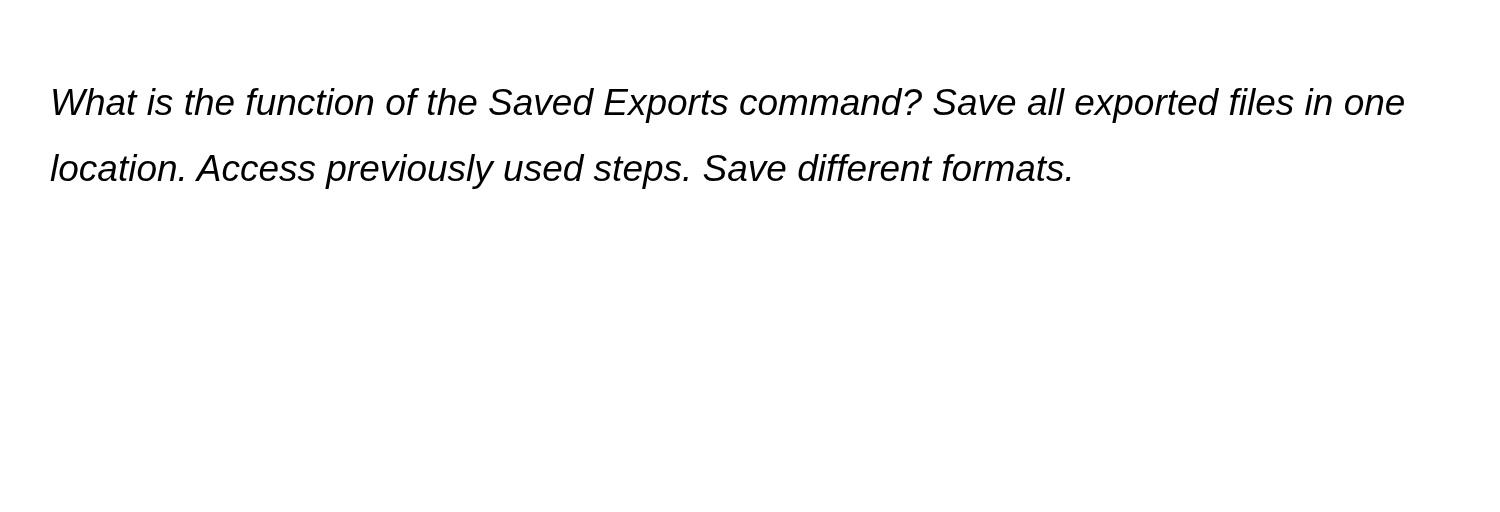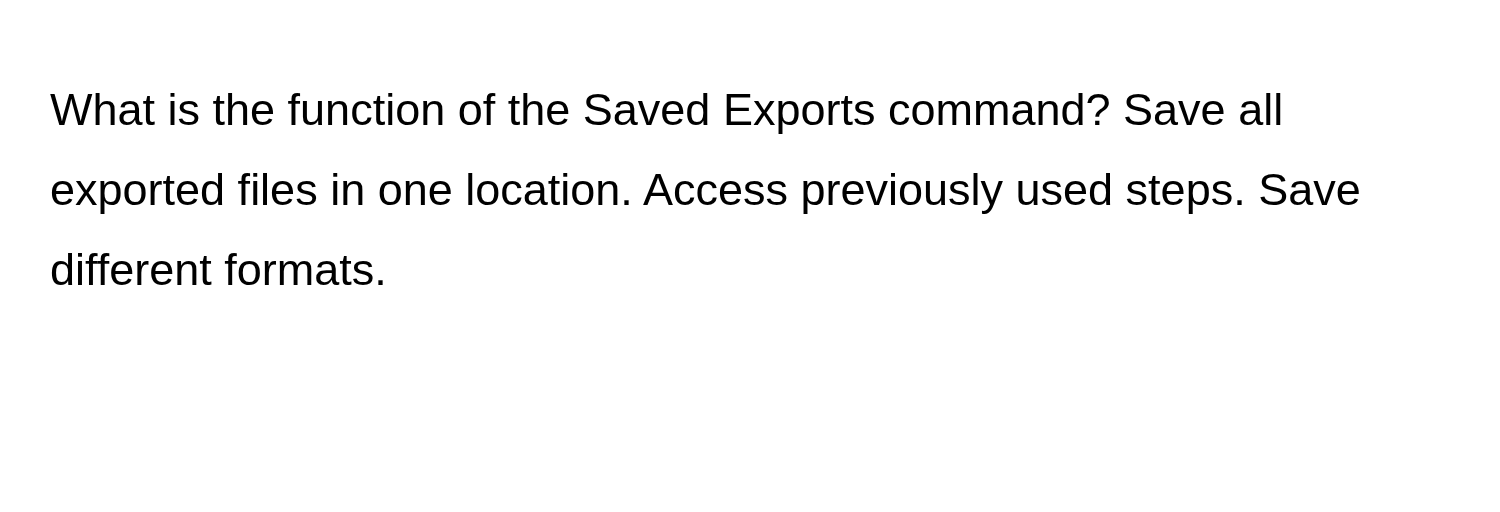--- a/index.html
+++ b/index.html
@@ -6,23 +6,24 @@
       margin: 0;
       padding: 0;
       width: 1500px;
       height: 512px;
       background: #ffffff;
       font-family: -apple-system, BlinkMacSystemFont, "Segoe UI", Helvetica, Arial, sans-serif;
       color: #000000;
     }
     .content {
       padding: 70px 50px 50px 50px;
-      font-size: 45px;
+      font-size: 37px;
       line-height: 1.78;
       font-weight: 400;
       letter-spacing: 0px;
       max-width: 1400px;
+      font-style: italic;
     }
   </style>
 </head>
 <body>
 
 <div class="content">What is the function of the Saved Exports command? Save all exported files in one location. Access previously used steps. Save different formats.</div>
 
 </body></html>

